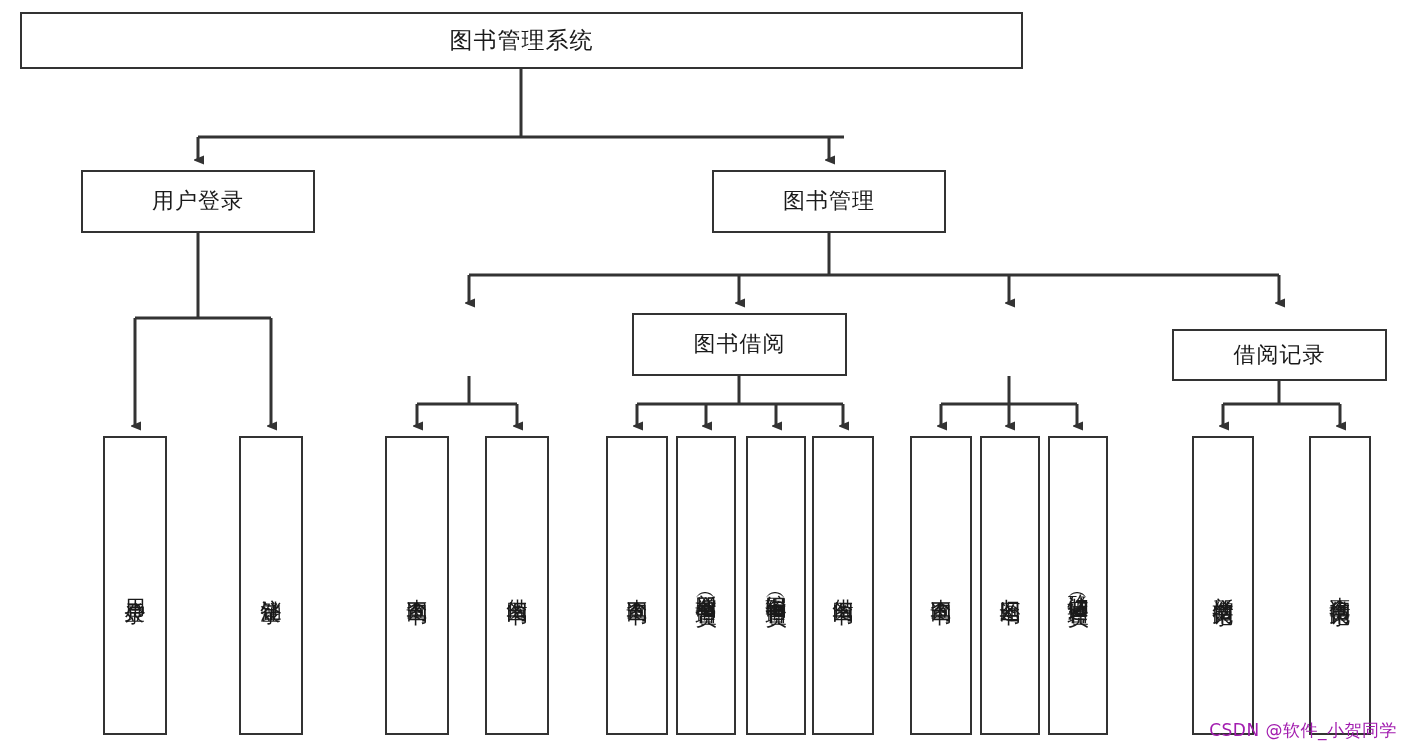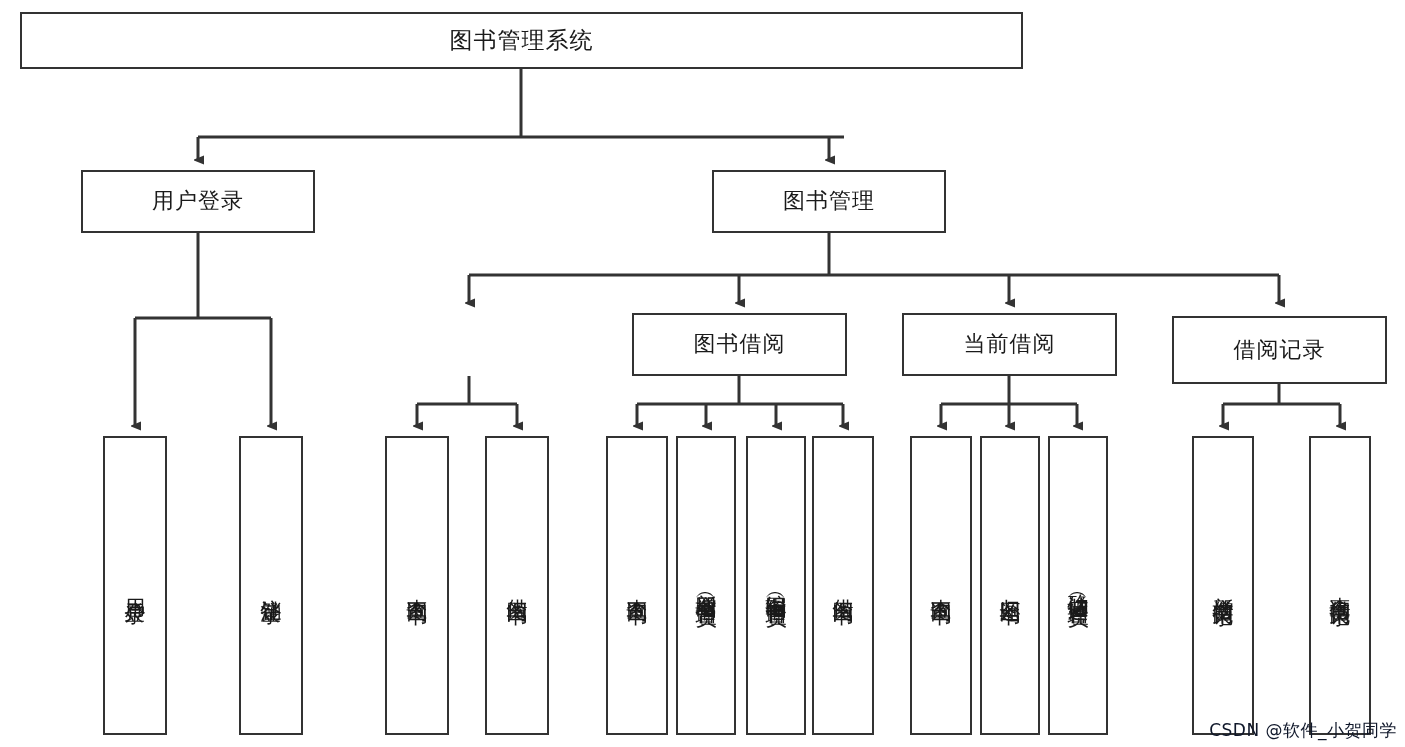--- a/index.html
+++ b/index.html
@@ -51,21 +51,21 @@
     display: block;
   }
   .node-root {
     font-size: 23px;
   }
   .watermark {
     position: absolute;
     right: 8px;
     bottom: 5px;
     font-size: 17px;
-    color: #0f172a;
+    color: #a21caf;
     letter-spacing: 0.5px;
     white-space: nowrap;
   }
 </style>
 </head>
 <body>
 
 <div id="canvas">
 
   <svg id="edges" viewBox="0 0 1405 747">
@@ -125,24 +125,21 @@
   <div class="node node-h" style="left:81px; top:170px; width:234px; height:63px;">
     <span>用户登录</span>
   </div>
   <div class="node node-h" style="left:712px; top:170px; width:234px; height:63px;align-items:center;">
     <span>图书管理</span>
   </div>
 
   <div class="node node-h" style="left:632px; top:313px; width:215px; height:63px;">
     <span>图书借阅</span>
   </div>
-  <div class="node node-h" style="left:902px; top:313px; width:215px; height:63px;">
-    <span>当前借阅</span>
-  </div>
-  <div class="node node-h" style="left:1172px; top:316px; width:215px; height:68px;">
+  <div class="node node-h" style="left:1172px; top:329px; width:215px; height:52px;">
     <span>借阅记录</span>
   </div>
 
   <div class="node node-v" style="left:103px; top:436px; width:64px; height:299px;">
     <span class="vtext">用户登录</span>
   </div>
   <div class="node node-v" style="left:239px; top:436px; width:64px; height:299px;">
     <span class="vtext">注销登录</span>
   </div>
 

